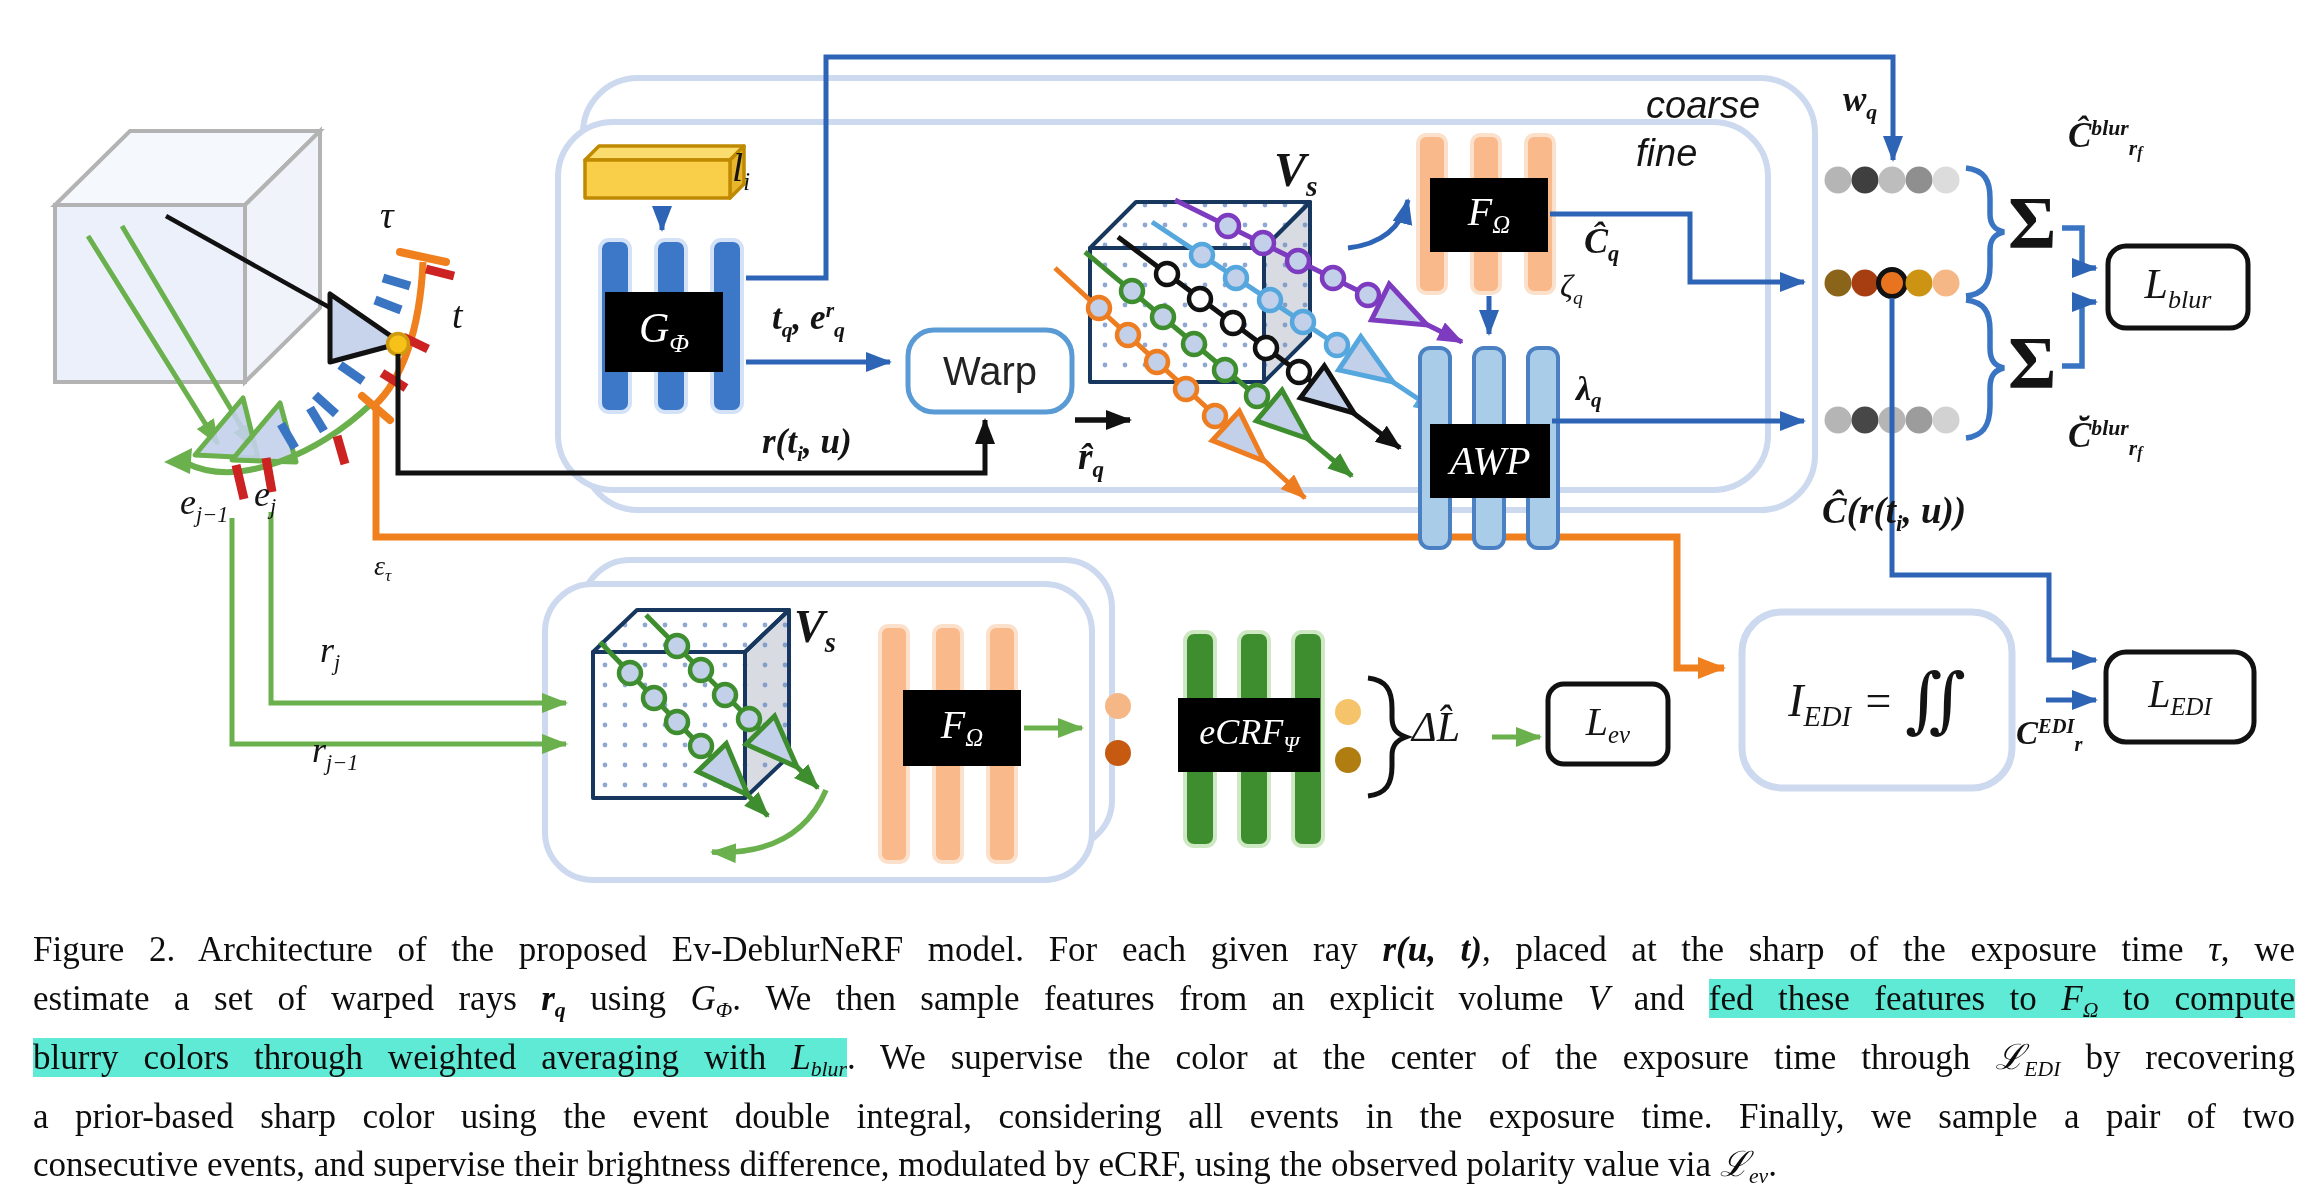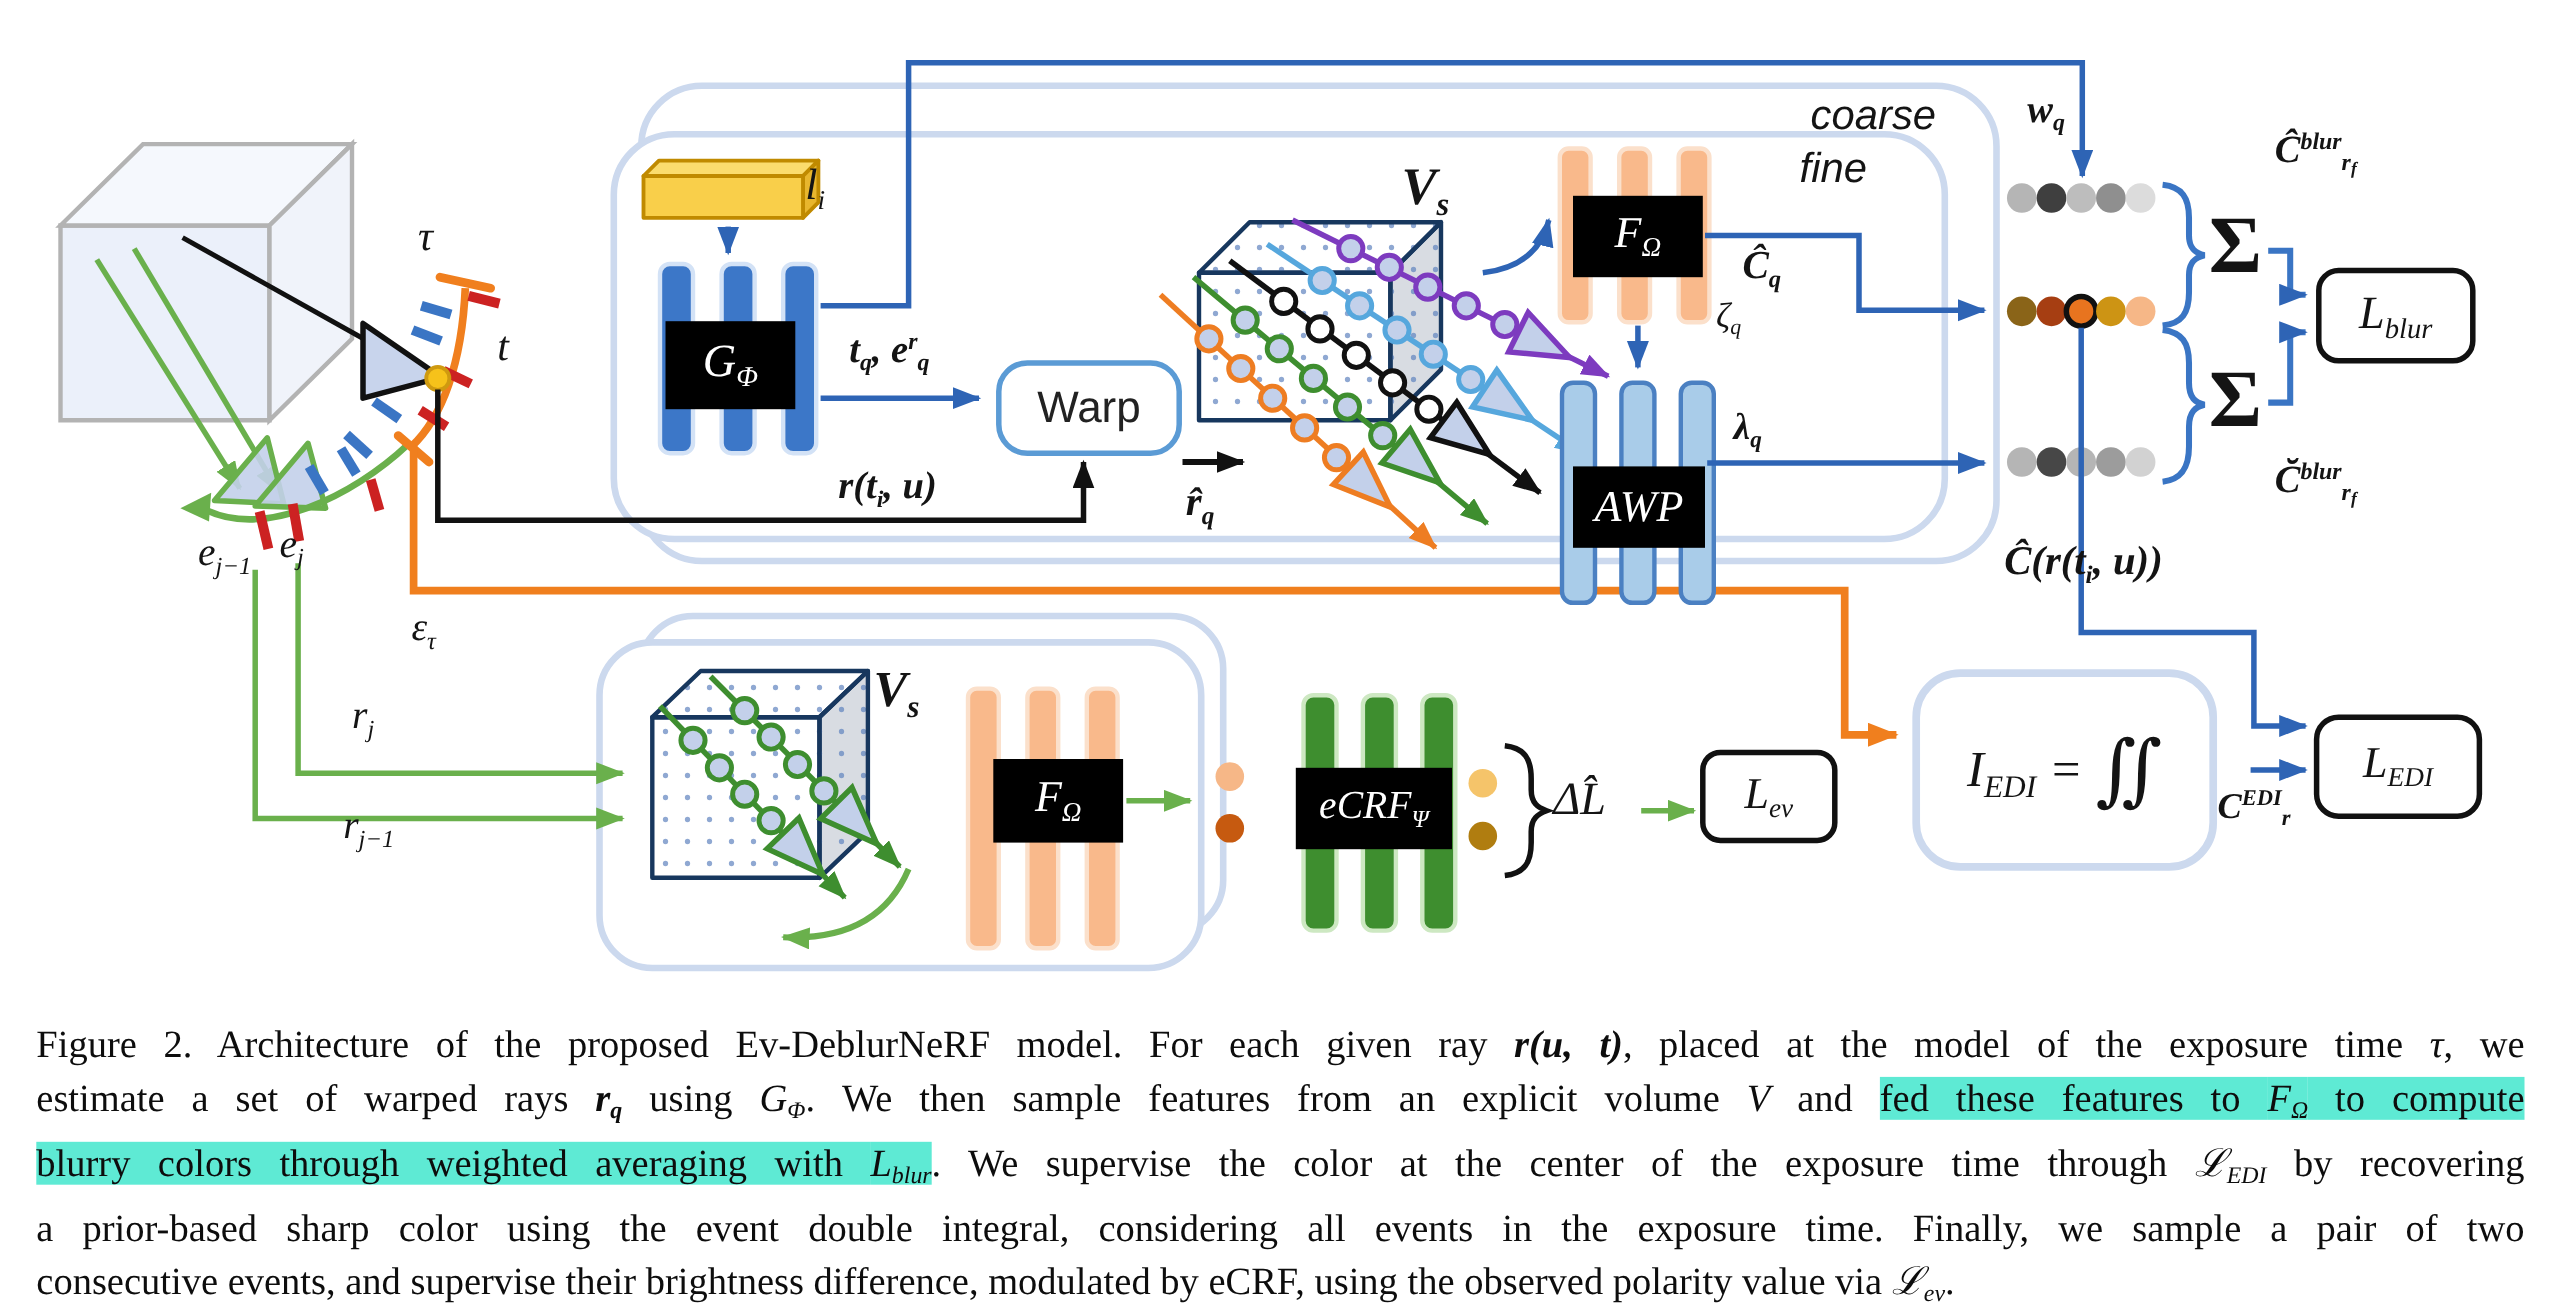--- a/index.html
+++ b/index.html
@@ -303,21 +303,21 @@
   <circle cx="1348" cy="712" r="13" fill="#f5c46a"></circle>
   <circle cx="1348" cy="760" r="13" fill="#b07d10"></circle>
   <path d="M1368,678 C1386,680 1392,690 1392,708 L1392,718 C1392,730 1398,734 1406,737 C1398,740 1392,744 1392,756 L1392,766 C1392,784 1386,794 1368,796" fill="none" stroke="#111" stroke-width="5"></path>
   <line x1="1492" y1="737" x2="1540" y2="737" stroke="#6ab04c" stroke-width="5" marker-end="url(#mGreen)"></line>
 </svg>
 
 <div class="lbl" style="left:380px;top:196px;font-size:38px;">τ</div>
 <div class="lbl" style="left:452px;top:296px;font-size:38px;">t</div>
 <div class="lbl" style="left:180px;top:484px;font-size:36px;"><span>e</span><sub>j−1</sub></div>
 <div class="lbl" style="left:254px;top:476px;font-size:36px;"><span>e</span><sub>j</sub></div>
-<div class="lbl" style="left:374px;top:552px;font-size:36px;"><span>ε</span><sub>τ</sub></div>
+<div class="lbl" style="left:374px;top:552px;font-size:28px;"><span>ε</span><sub>τ</sub></div>
 <div class="lbl" style="left:320px;top:632px;font-size:36px;"><span>r</span><sub>j</sub></div>
 <div class="lbl" style="left:312px;top:732px;font-size:36px;"><span>r</span><sub>j−1</sub></div>
 <div class="lbl" style="left:732px;top:148px;font-size:40px;"><span>l</span><sub>i</sub></div>
 <div class="lbl ctr white" style="left:664px;top:332px;font-size:42px;"><span>G</span><sub>Φ</sub></div>
 <div class="lbl ctr sans upright" style="left:990px;top:371px;font-size:40px;color:#222;">Warp</div>
 <div class="lbl bold" style="left:772px;top:300px;font-size:35px;"><span>t</span><sub>q</sub><span>, </span><span>e</span><sup>r</sup><sub>q</sub></div>
 <div class="lbl bold" style="left:762px;top:424px;font-size:35px;"><span>r(</span><span>t</span><sub>i</sub><span>, u)</span></div>
 <div class="lbl bold" style="left:1274px;top:146px;font-size:48px;"><span>V</span><sub>s</sub></div>
 <div class="lbl bold" style="left:1078px;top:438px;font-size:37px;"><span>r̂</span><sub>q</sub></div>
 <div class="lbl sans" style="left:1646px;top:86px;font-size:38px;">coarse</div>
@@ -337,21 +337,21 @@
 <div class="lbl ctr" style="left:1877px;top:700px;font-size:46px;"><span>I</span><sub>EDI</sub><span> = </span><span class="big">∬</span></div>
 <div class="lbl ctr" style="left:2180px;top:697px;font-size:40px;"><span>L</span><sub>EDI</sub></div>
 <div class="lbl bold" style="left:2016px;top:716px;font-size:33px;"><span>C</span><sup>EDI</sup><sub>r</sub></div>
 <div class="lbl bold" style="left:794px;top:604px;font-size:46px;"><span>V</span><sub>s</sub></div>
 <div class="lbl ctr white" style="left:962px;top:728px;font-size:40px;"><span>F</span><sub>Ω</sub></div>
 <div class="lbl ctr white" style="left:1249px;top:735px;font-size:36px;"><span>eCRF</span><sub>Ψ</sub></div>
 <div class="lbl" style="left:1412px;top:706px;font-size:42px;">ΔL̂</div>
 <div class="lbl ctr" style="left:1608px;top:725px;font-size:40px;"><span>L</span><sub>ev</sub></div>
 
 <div class="cap">
-      <div class="cap-line just"><span>Figure 2. Architecture of the proposed Ev-DeblurNeRF model. For each given ray </span><span class="it bd">r(u, t)</span><span>, placed at the model of the exposure time </span><span class="it">τ</span><span>, we</span></div>
+      <div class="cap-line just"><span>Figure 2. Architecture of the proposed Ev-DeblurNeRF model. For each given ray </span><span class="it bd">r(u, t)</span><span>, placed at the sharp of the exposure time </span><span class="it">τ</span><span>, we</span></div>
       <div class="cap-line just"><span>estimate a set of warped rays </span><span class="it bd"><span>r</span><sub>q</sub></span><span> using </span><span class="it"><span>G</span><sub>Φ</sub></span><span>. We then sample features from an explicit volume </span><span class="it">V</span><span> and </span><span class="hl">fed these features to </span><span class="hl it"><span>F</span><sub>Ω</sub></span><span class="hl"> to compute</span></div>
       <div class="cap-line just"><span class="hl">blurry colors through weighted averaging with </span><span class="hl it"><span>L</span><sub>blur</sub></span><span>. We supervise the color at the center of the exposure time through </span><span class="it"><span>ℒ</span><sub>EDI</sub></span><span> by recovering</span></div>
       <div class="cap-line just"><span>a prior-based sharp color using the event double integral, considering all events in the exposure time. Finally, we sample a pair of two</span></div>
       <div class="cap-line"><span>consecutive events, and supervise their brightness difference, modulated by eCRF, using the observed polarity value via </span><span class="it"><span>ℒ</span><sub>ev</sub></span><span>.</span></div>
     </div>
 
 
 </div>
 
 </body></html>

